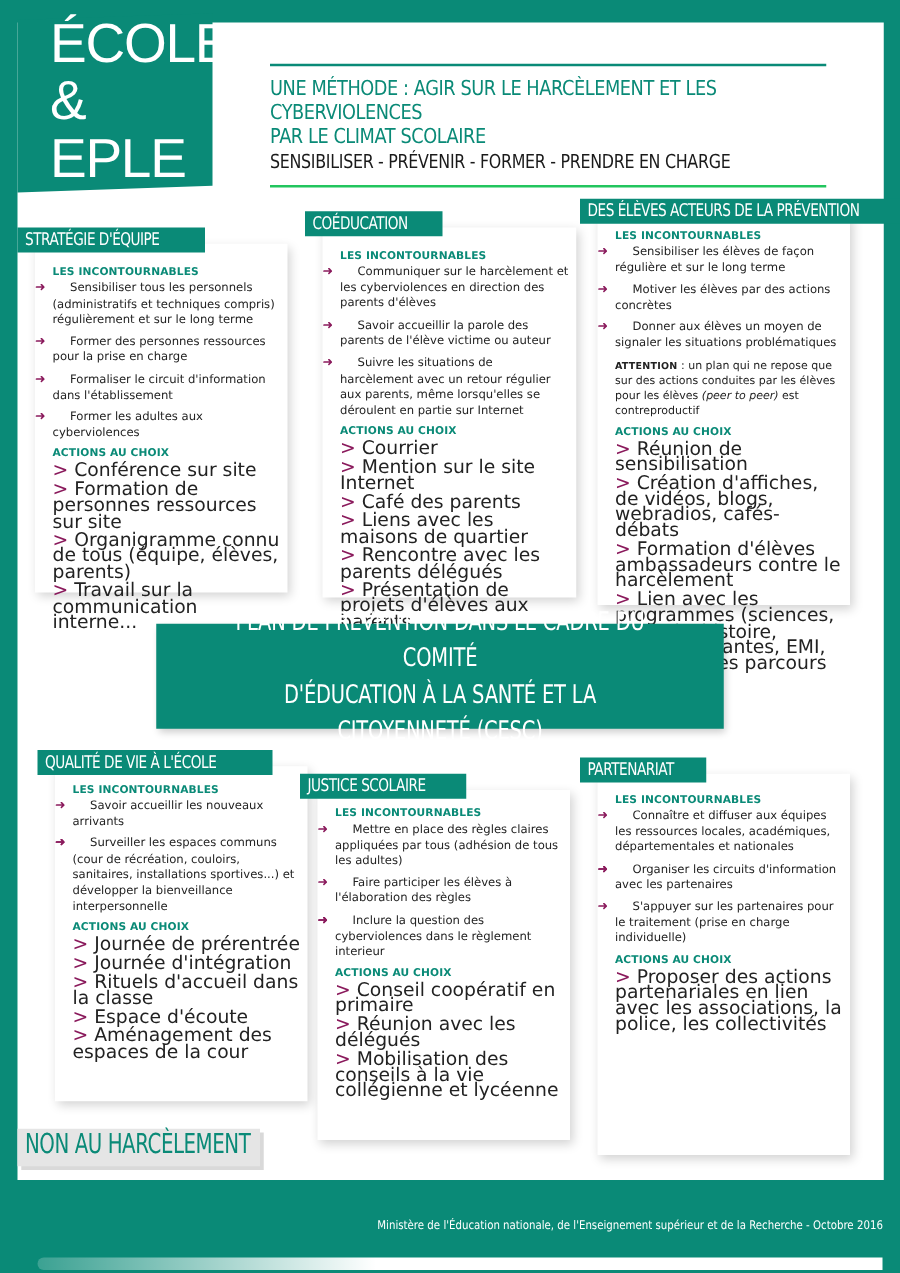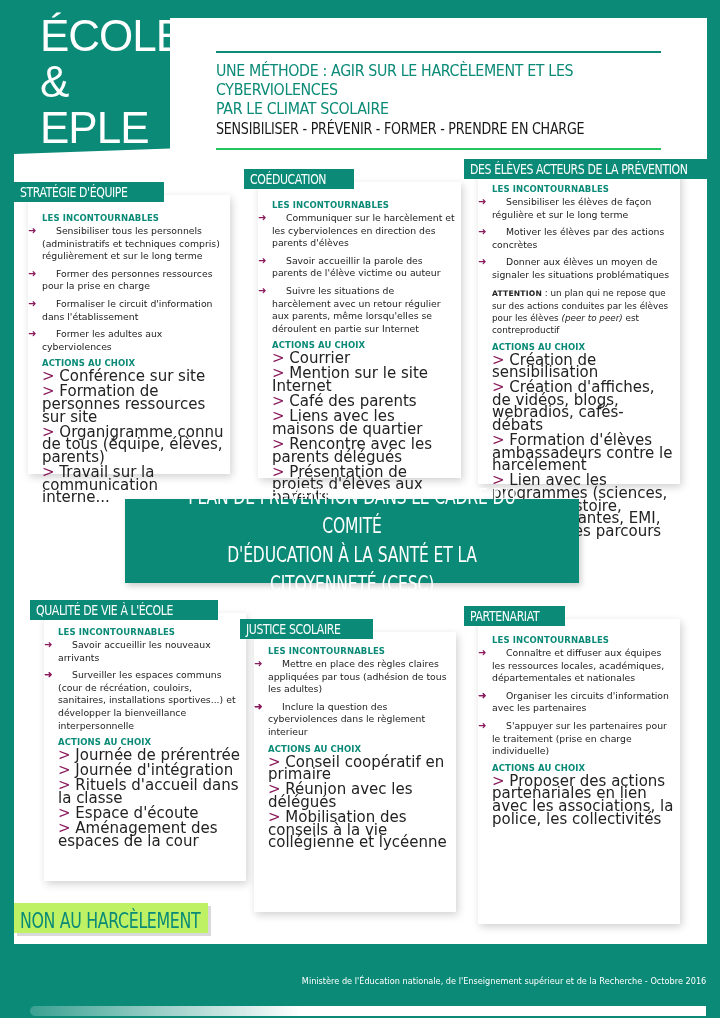--- a/index.html
+++ b/index.html
@@ -136,23 +136,23 @@
     line-height: 29px;
     transform: scaleX(0.76);
     width: 590px;
     white-space: pre-line;
     letter-spacing: -0.2px;
   }
   .footer-logo {
     position: absolute;
     left: 14px; top: 903px;
     width: 194px; height: 30px;
-    background: #bef264;
+    background: #e5e5e5;
     box-shadow: 3px 3px 0 rgba(0,0,0,0.15);
-    display: flex; align-items: flex-end;
+    display: flex; align-items: flex-start;
     padding-left: 6px;
   }
   .footer-logo span {
     color: #0a8a77;
     font-size: 22px;
     transform: scaleX(0.72);
     transform-origin: left;
     white-space: nowrap;
     letter-spacing: -0.5px;
   }
@@ -222,21 +222,21 @@
 
 <div class="card" style="left:478px; top:172px; width:202px; height:312px;">
   <div class="tag"><span>DES ÉLÈVES ACTEURS DE LA PRÉVENTION</span></div>
   <div style="height:8px"></div>
 <div class="sec-title">LES INCONTOURNABLES</div>
     <div class="must"><span class="arrow">➜</span><span>Sensibiliser les élèves de façon régulière et sur le long terme</span></div>
     <div class="must"><span class="arrow">➜</span><span>Motiver les élèves par des actions concrètes</span></div>
     <div class="must"><span class="arrow">➜</span><span>Donner aux élèves un moyen de signaler les situations problématiques</span></div>
     <div class="attn"><span class="attn-label">ATTENTION</span><span> : un plan qui ne repose que sur des actions conduites par les élèves pour les élèves </span><i>(peer to peer)</i><span> est contreproductif</span></div>
     <div class="sec-title">ACTIONS AU CHOIX</div>
-    <div class="choice"><span class="gt">&gt;</span> <span>Création de sensibilisation</span></div>
+    <div class="choice"><span class="gt">&gt;</span> <span>Réunion de sensibilisation</span></div>
     <div class="choice"><span class="gt">&gt;</span> <span>Création d'affiches, de vidéos, blogs, webradios, cafés-débats</span></div>
     <div class="choice"><span class="gt">&gt;</span> <span>Formation d'élèves ambassadeurs contre le harcèlement</span></div>
     <div class="choice"><span class="gt">&gt;</span> <span>Lien avec les programmes (sciences, français, histoire, langues vivantes, EMI, EMC...) et les parcours</span></div>
   </div>
 
 <div class="banner">
   <div class="banner-text">PLAN DE PRÉVENTION DANS LE CADRE DU COMITÉ
 D'ÉDUCATION À LA SANTÉ ET LA CITOYENNETÉ (CESC)</div>
 </div>
 
@@ -253,21 +253,21 @@
     <div class="choice"><span class="gt">&gt;</span> <span>Rituels d'accueil dans la classe</span></div>
     <div class="choice"><span class="gt">&gt;</span> <span>Espace d'écoute</span></div>
     <div class="choice"><span class="gt">&gt;</span> <span>Aménagement des espaces de la cour</span></div>
   </div>
 
 <div class="card" style="left:254px; top:632px; width:202px; height:280px;">
   <div class="tag"><span>JUSTICE SCOLAIRE</span></div>
   <div style="height:10px"></div>
 <div class="sec-title">LES INCONTOURNABLES</div>
     <div class="must"><span class="arrow">➜</span><span>Mettre en place des règles claires appliquées par tous (adhésion de tous les adultes)</span></div>
-    <div class="must"><span class="arrow">➜</span></div>
+    <div class="must"><span class="arrow">➜</span><span>Faire participer les élèves à l'élaboration des règles</span></div>
     <div class="must"><span class="arrow">➜</span></div>
     <div class="must"><span class="arrow">➜</span><span>Inclure la question des cyberviolences dans le règlement interieur</span></div>
     <div class="sec-title">ACTIONS AU CHOIX</div>
     <div class="choice"><span class="gt">&gt;</span> <span>Conseil coopératif en primaire</span></div>
     <div class="choice"><span class="gt">&gt;</span> <span>Réunion avec les délégués</span></div>
     <div class="choice"><span class="gt">&gt;</span> <span>Mobilisation des conseils à la vie collégienne et lycéenne</span></div>
   </div>
 
 <div class="card" style="left:478px; top:619px; width:202px; height:305px;">
   <div class="tag"><span>PARTENARIAT</span></div>

